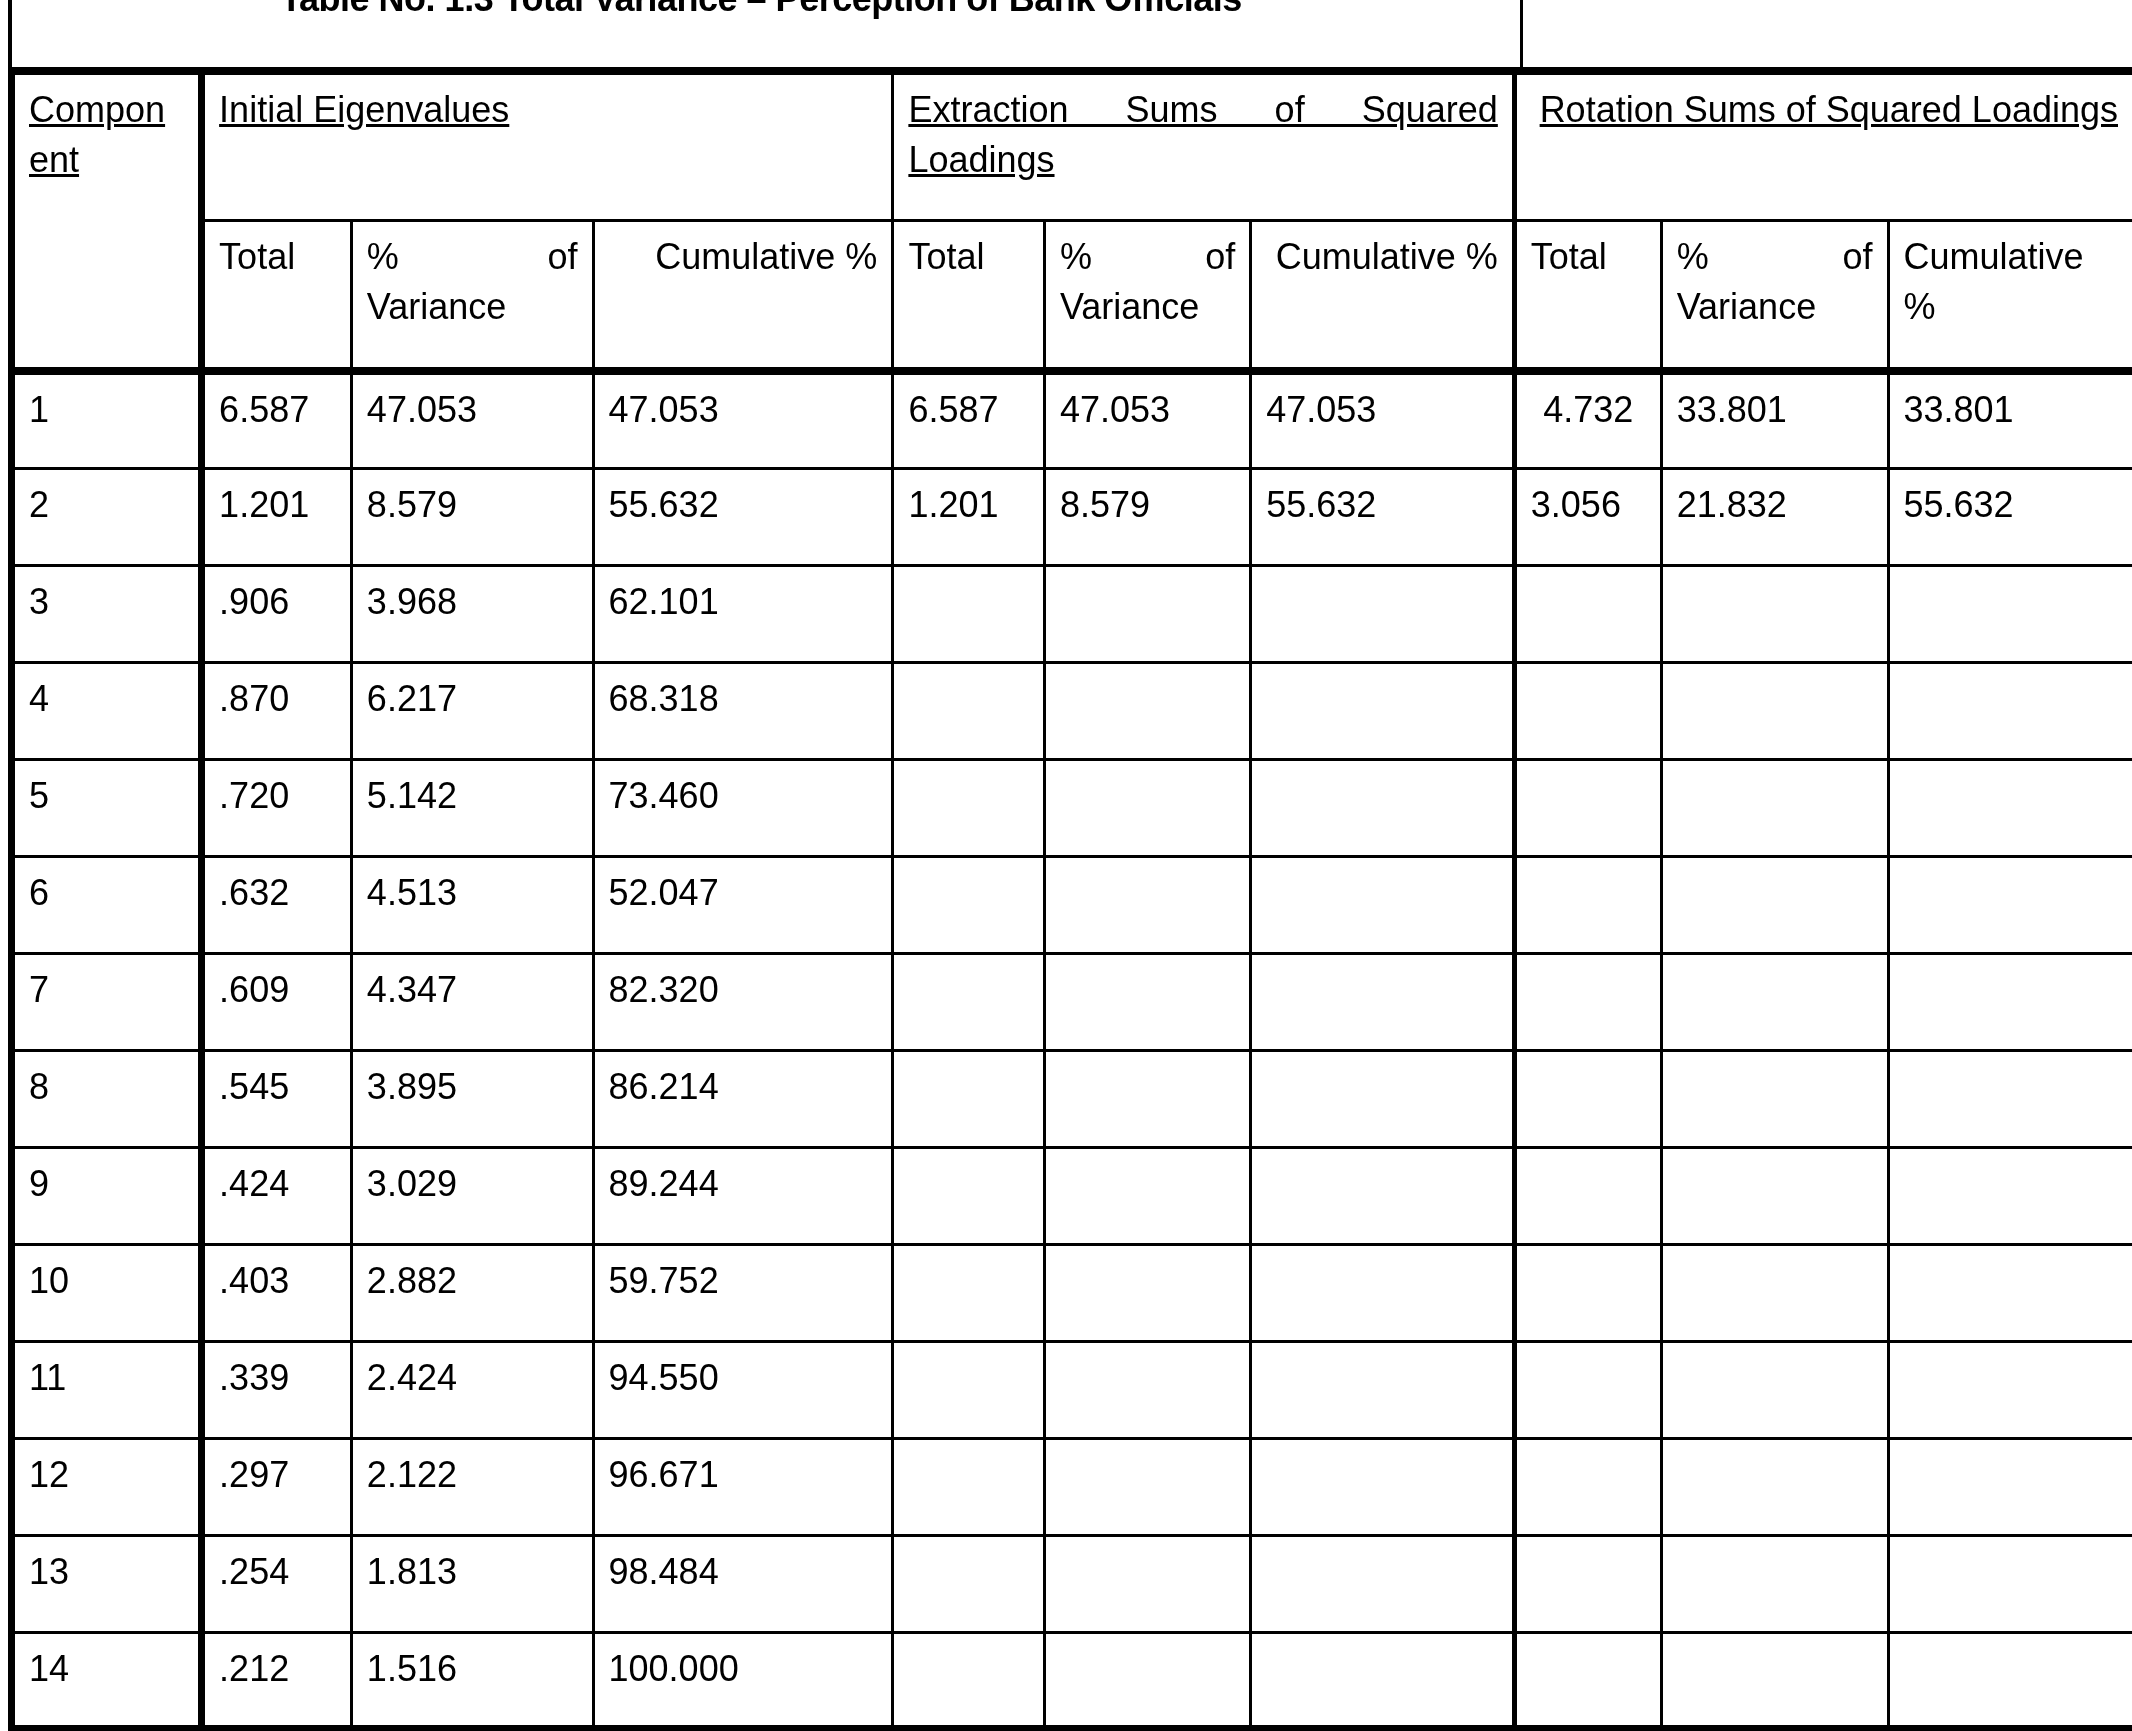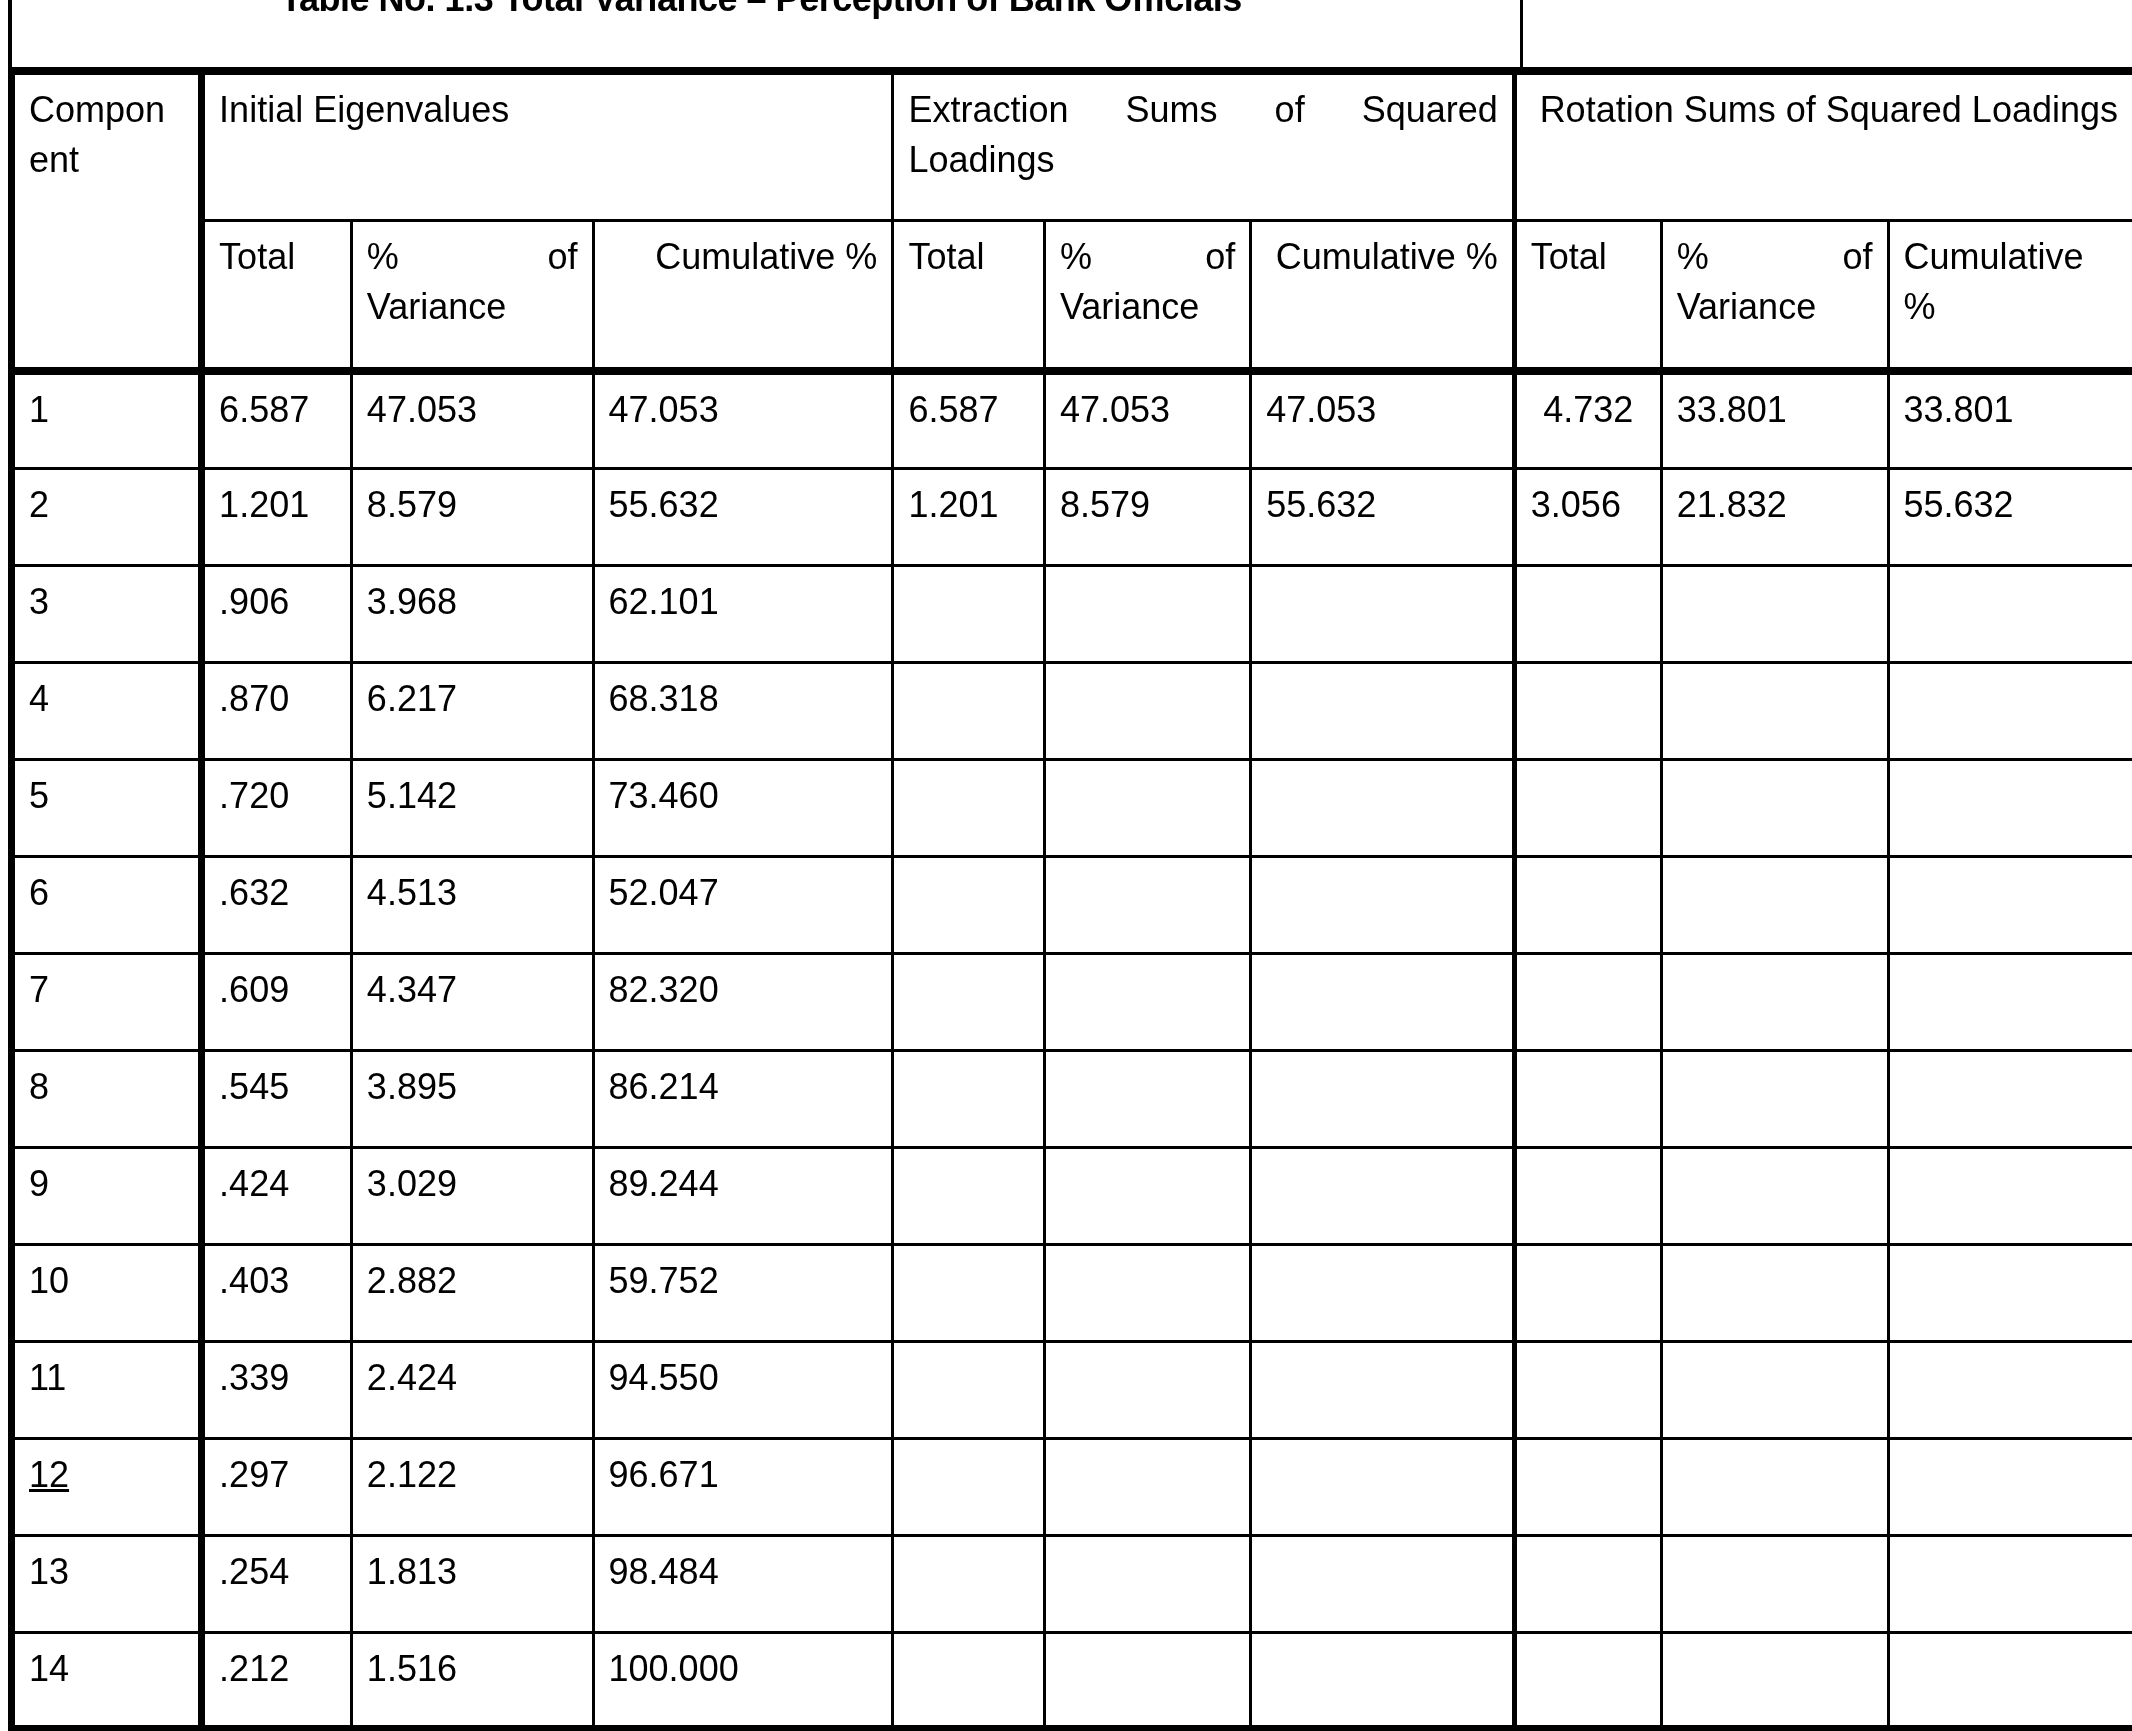--- a/index.html
+++ b/index.html
@@ -7,21 +7,21 @@
          font-family: "Liberation Sans", "DejaVu Sans", sans-serif; color: #000; }
   .title-box { position: absolute; left: 8px; top: -10px; width: 1514px; height: 81px;
                border-left: 4px solid #000; box-sizing: border-box; }
   .title-box-right { position: absolute; left: 1520px; top: 0; width: 3px; height: 71px; background: #000; }
   .title { position: absolute; left: 0; width: 1522px; top: -22px; text-align: center;
            font-weight: bold; font-size: 36px; letter-spacing: -0.5px; white-space: nowrap; }
   table.grid { position: absolute; left: 8px; top: 67px; border-collapse: collapse; table-layout: fixed; }
   table.grid td { border: 3px solid #000; vertical-align: top; padding: 10px 14px 0 14px;
                   font-size: 36px; line-height: 50px; box-sizing: border-box; overflow: hidden; }
   .thick-l { border-left-width: 7px !important; }
-  .thick-t { border-top-width: 8px !important; }
+  .thick-t { border-top-width: 8px !important; text-decoration: underline; }
   .thick-b { border-bottom-width: 8px !important; }
   .justify { text-align: justify; text-align-last: justify; }
   .hdr2 td { height: 151px; margin-top: 15px; }
   .hdr1 td { height: 149px; }
   tr.data td { height: 97px; }
   .nowrap { white-space: nowrap; text-align: right; }
 </style>
 </head>
 <body>
 
@@ -227,21 +227,21 @@
         <td>2.424</td>
         <td>94.550</td>
         <td></td>
         <td></td>
         <td></td>
         <td style="border-left-width:5px;"></td>
         <td></td>
         <td style="border-right:none;"></td>
       </tr>
       <tr class="data">
-        <td class="thick-l" style="border-right-width:7px;text-decoration:underline;">12</td>
+        <td class="thick-l" style="border-right-width:7px;">12</td>
         <td>.297</td>
         <td>2.122</td>
         <td>96.671</td>
         <td></td>
         <td></td>
         <td></td>
         <td style="border-left-width:5px;"></td>
         <td></td>
         <td style="border-right:none;"></td>
       </tr>

